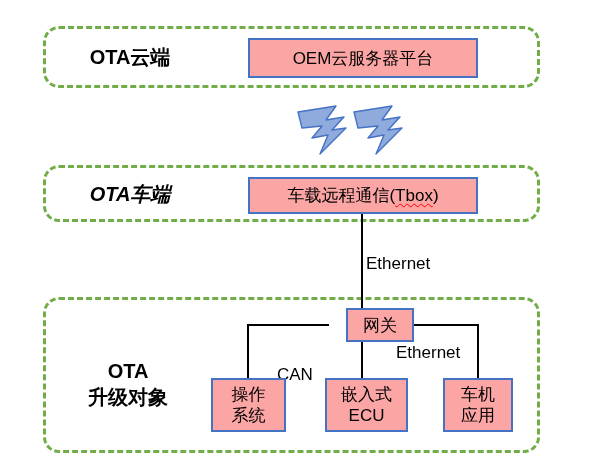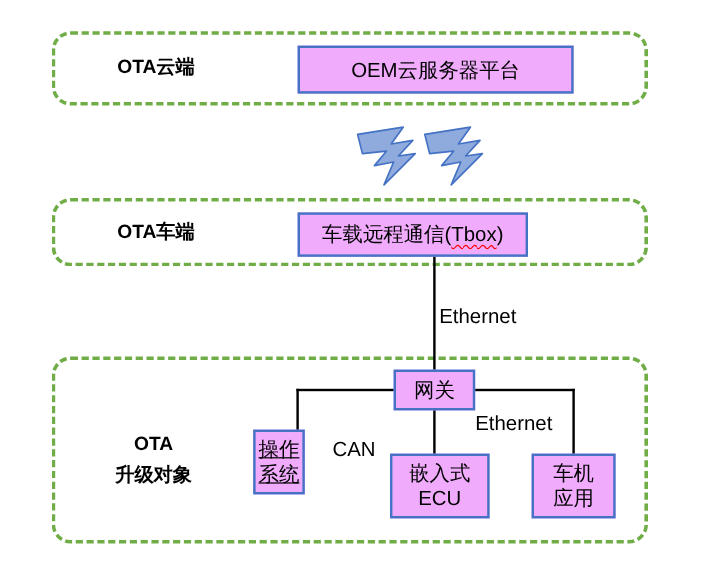--- a/index.html
+++ b/index.html
@@ -26,48 +26,48 @@
   }
   #group-cloud   { left: 43px;  top: 26px;  width: 497px; height: 62px;  }
   #group-vehicle { left: 43px;  top: 165px; width: 497px; height: 57px;  }
   #group-target  { left: 43px;  top: 297px; width: 497px; height: 156px; }
 
   
   .group-label {
     position: absolute;
     color: #000000;
     font-weight: bold;
-    font-size: 16px;
+    font-size: 20px;
     line-height: 24px;
     text-align: center;
     white-space: nowrap;
   }
   #label-cloud   { left: 60px;  top: 45px;  width: 140px; }
-  #label-vehicle { left: 60px;  top: 182px; width: 140px; }
+  #label-vehicle { left: 60px;  top: 182px; width: 140px; font-style: italic; }
   #label-target  { left: 58px;  top: 358px; width: 140px; line-height: 26px; }
 
   
   .node {
     position: absolute;
     box-sizing: border-box;
     border: 2px solid #4472C4;
-    background: #f0abfc;
+    background: #fca5a5;
     color: #000000;
     font-size: 17px;
     line-height: 21px;
     display: flex;
     align-items: center;
     justify-content: center;
     text-align: center;
     z-index: 3;
   }
   #node-oem   { left: 248px; top: 38px;  width: 230px; height: 40px; }
-  #node-tbox  { left: 248px; top: 177px; width: 192px; height: 37px; }
-  #node-gw    { left: 328px; top: 308px; width: 68px;  height: 34px; }
-  #node-os    { left: 211px; top: 358px; width: 43px;  height: 54px; text-decoration: underline; }
+  #node-tbox  { left: 248px; top: 177px; width: 230px; height: 37px; }
+  #node-gw    { left: 346px; top: 308px; width: 68px;  height: 34px; }
+  #node-os    { left: 211px; top: 378px; width: 75px;  height: 54px; }
   #node-ecu   { left: 325px; top: 378px; width: 83px;  height: 54px; }
   #node-hu    { left: 443px; top: 378px; width: 70px;  height: 54px; }
   .node .two-line { display: block; }
 
   
   .spell {
     text-decoration: underline wavy #FF0000;
     text-decoration-thickness: 1px;
     text-underline-offset: 2px;
   }

